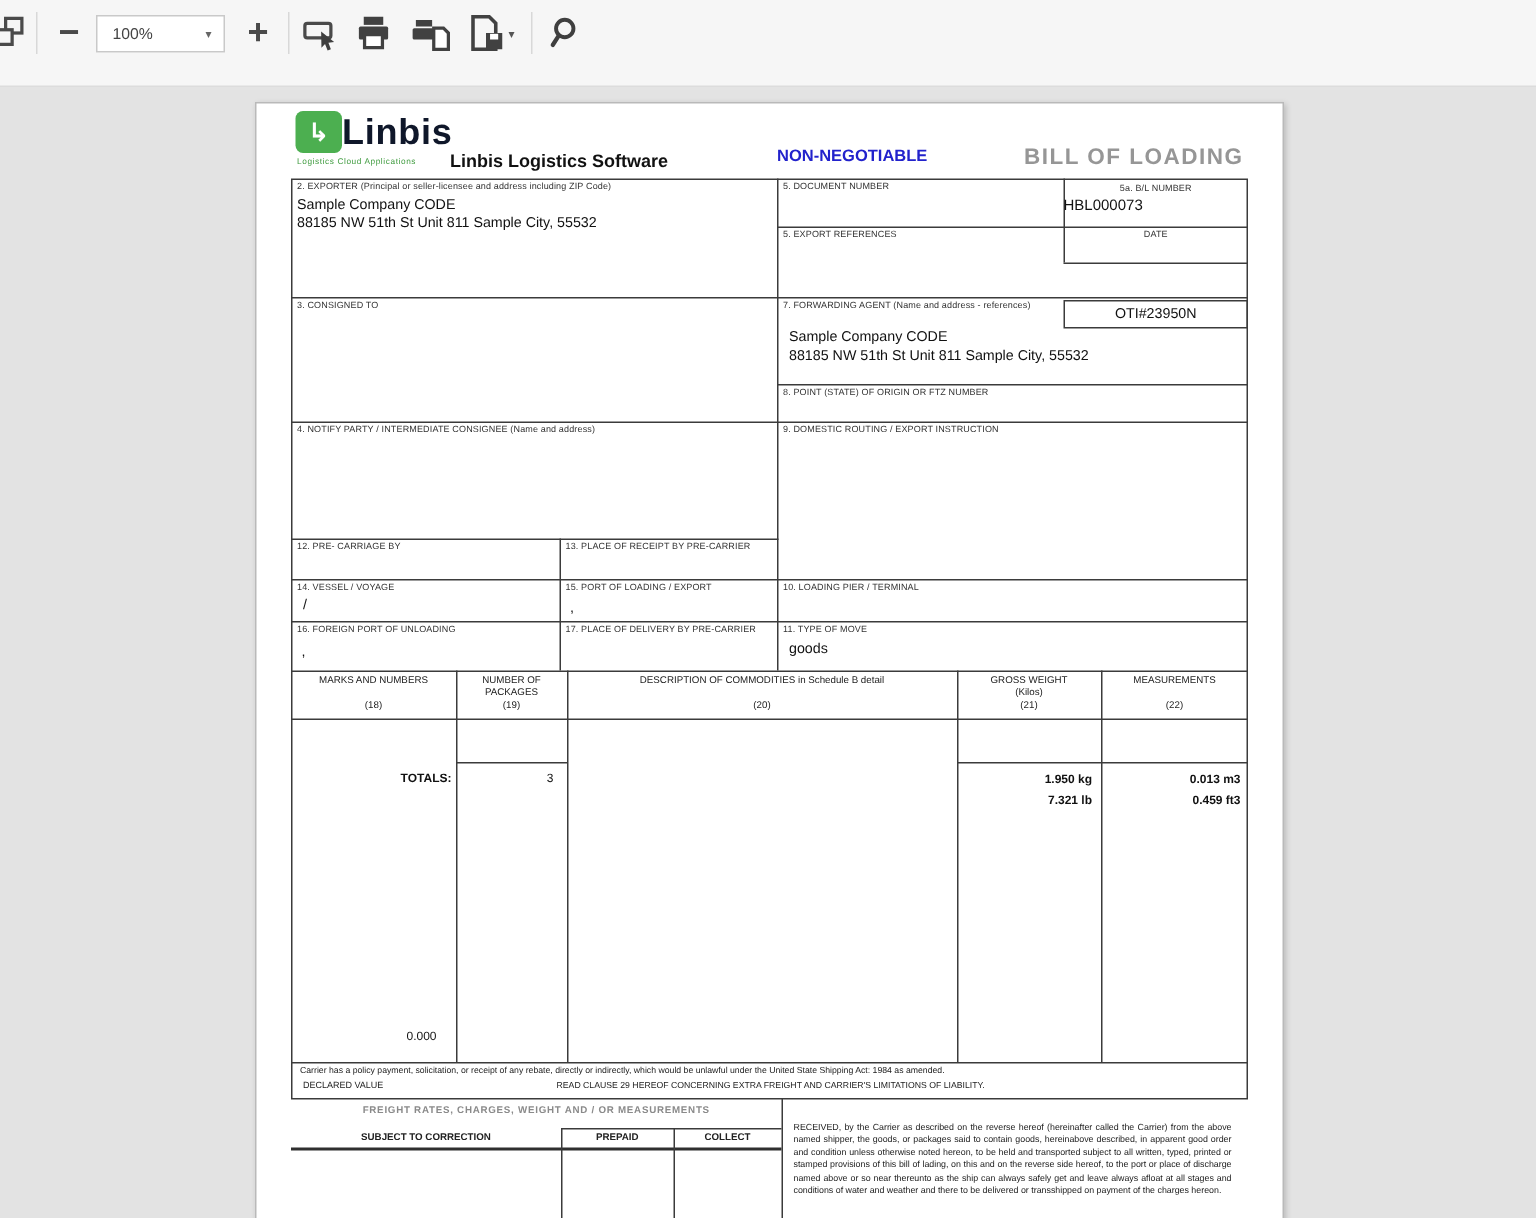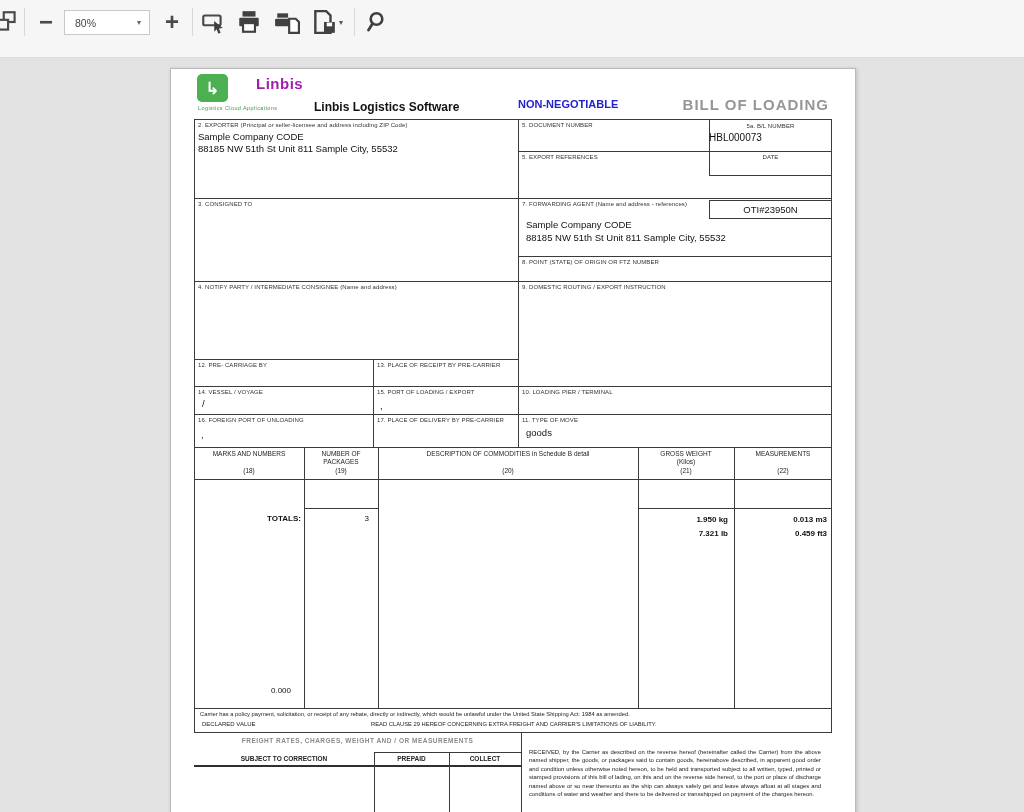--- a/index.html
+++ b/index.html
@@ -23,42 +23,42 @@
   .hline { position:absolute; background:#3b3b3b; height:1px; }
   .vline { position:absolute; background:#3b3b3b; width:1px; }
   .lbl  { position:absolute; font-size:6px; color:#333; white-space:nowrap; letter-spacing:0.1px; }
   .val  { position:absolute; font-size:9.5px; color:#111; white-space:nowrap; }
   .tiny { position:absolute; font-size:5.8px; color:#222; white-space:nowrap; }
   .thead { position:absolute; font-size:6.5px; color:#222; text-align:center; line-height:1.25; }
   .tot  { position:absolute; font-size:8px; color:#111; text-align:right; }
 
   #logo-mark { position:absolute; left:26px; top:5px; width:31px; height:28px; background:#4caf50; border-radius:5px; display:flex; align-items:center; justify-content:center; }
   #logo-mark span { color:#fff; font-size:17px; font-weight:bold; line-height:1; }
-  #brand-name { position:absolute; left:57px; top:6px; font-size:15px; font-weight:bold; color:#a21caf; letter-spacing:0.5px;padding-left:28px; }
+  #brand-name { position:absolute; left:57px; top:6px; font-size:24px; font-weight:bold; color:#0f172a; letter-spacing:0.5px; }
   #brand-tagline { position:absolute; left:27px; top:36px; font-size:5.5px; color:#3f9b3f; letter-spacing:0.4px; }
-  #software-title { position:absolute; left:143px; top:31px; font-size:12px; font-weight:bold; color:#111; }
+  #software-title { position:absolute; left:129px; top:31px; font-size:12px; font-weight:bold; color:#111; }
   #non-negotiable { position:absolute; left:347px; top:29px; font-size:11px; font-weight:bold; color:#2222cc; }
   #bol-title { position:absolute; left:500px; top:27px; width:158px; text-align:right; font-size:15px; font-weight:bold; color:#969696; letter-spacing:1px; }
 </style>
 </head>
 <body>
 
 <div id="toolbar">
   <div class="tb-btn" style="left:-8px;">
     <svg class="icon-svg" width="26" height="26" viewBox="0 0 24 24">
         <rect x="9" y="3" width="10" height="9" fill="none" stroke="#4a4a4a" stroke-width="2"></rect>
         <rect x="3" y="10" width="10" height="9" fill="#f6f6f6" stroke="#4a4a4a" stroke-width="2"></rect>
       </svg>
   </div>
   <div class="tb-sep" style="left:24px;"></div>
   <div class="tb-btn" style="left:31px;">
     <span class="tb-glyph">−</span>
   </div>
   <div id="zoom-select">
-    <span class="zv">80%</span>
+    <span class="zv">100%</span>
     <span class="caret">▾</span>
   </div>
   <div class="tb-btn" style="left:157px;">
     <span class="tb-glyph">+</span>
   </div>
   <div class="tb-sep" style="left:192px;"></div>
   <div class="tb-btn" style="left:198px;">
     <svg class="icon-svg" width="26" height="26" viewBox="0 0 24 24">
       <rect x="3" y="6" width="16" height="9" rx="1.5" fill="none" stroke="#4a4a4a" stroke-width="2"></rect>
       <polygon points="13,11 21,17.5 17.5,18 19,22 17,22.8 15.4,18.8 13.2,21" fill="#3f3f3f"></polygon>

